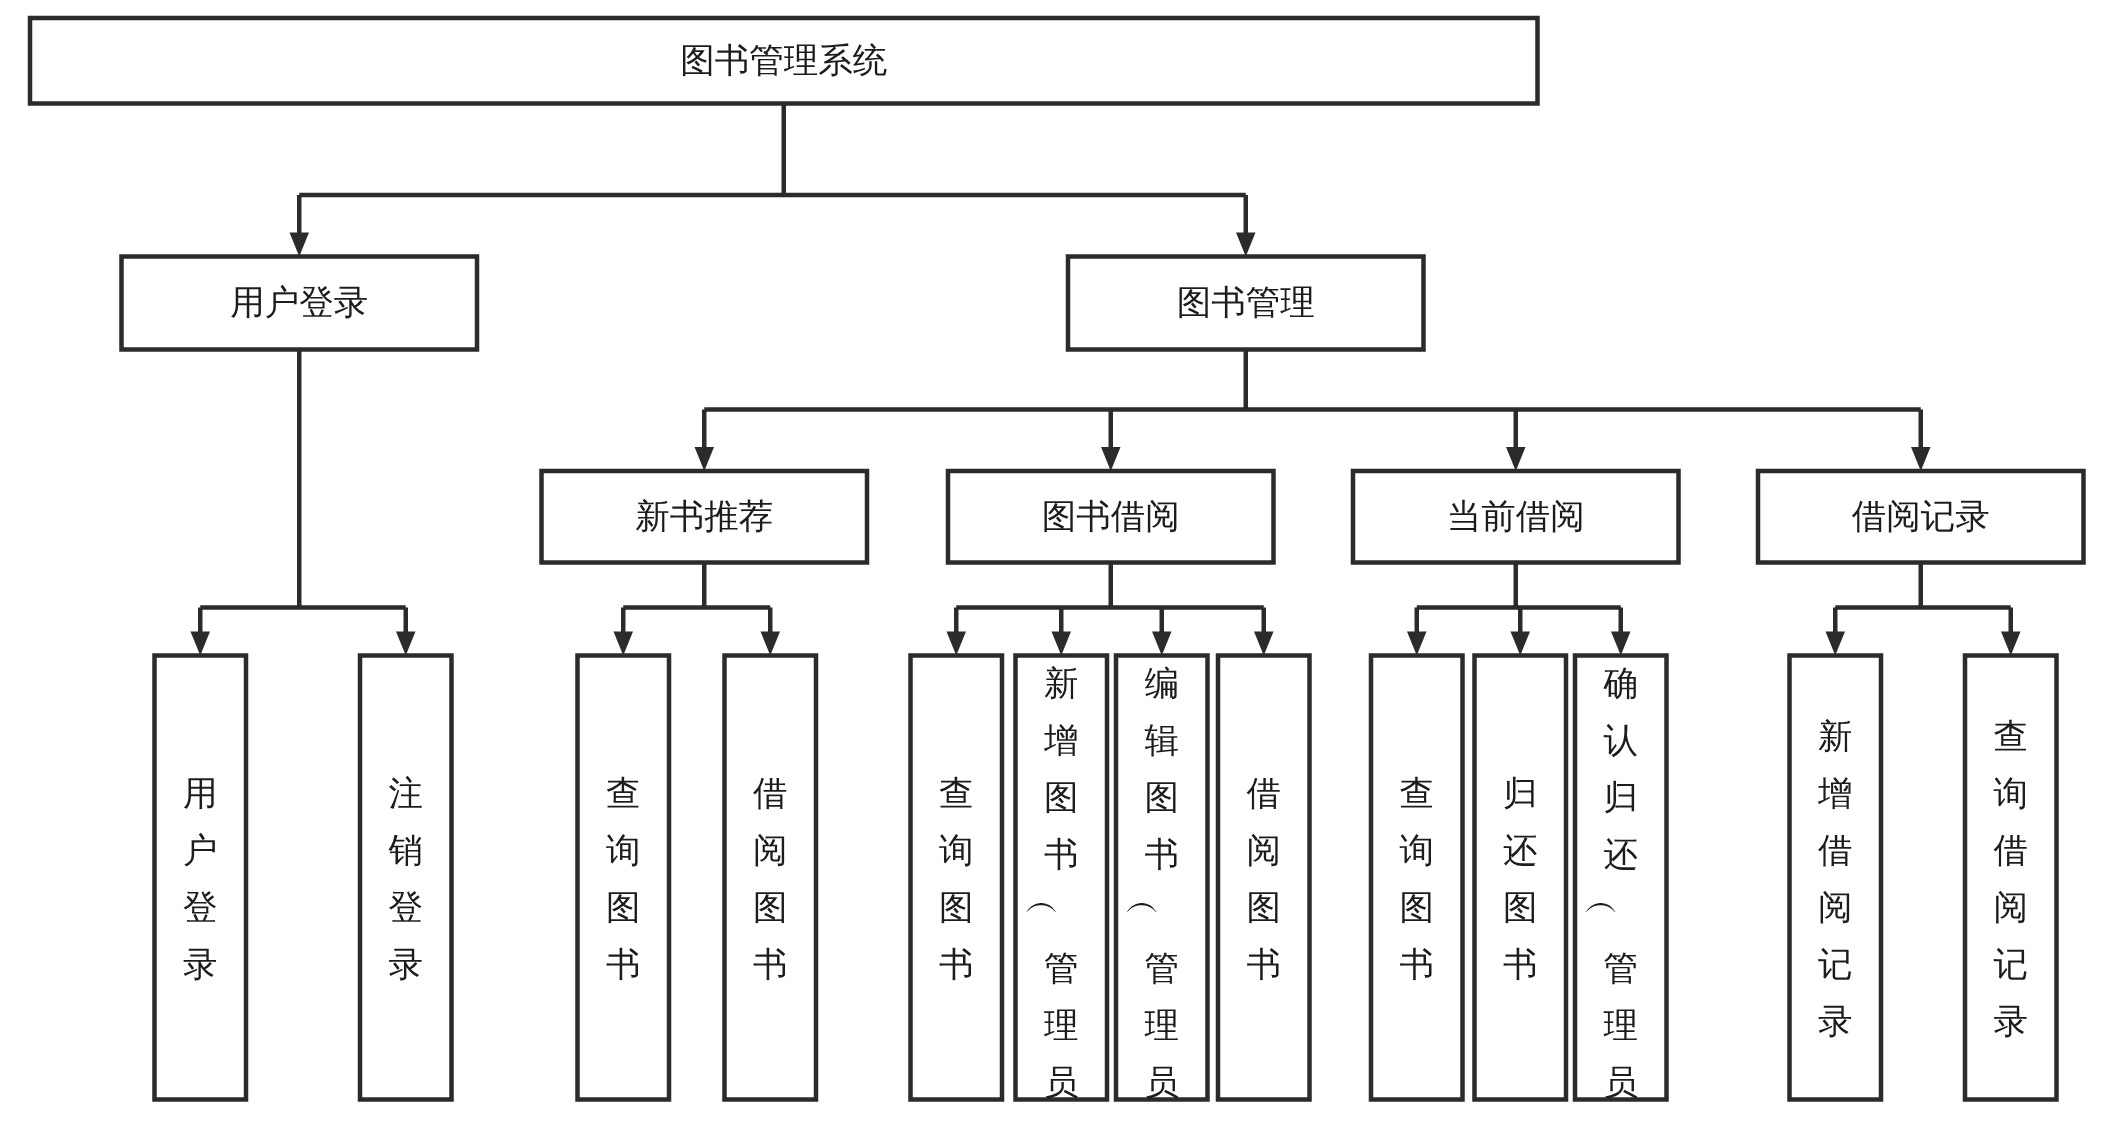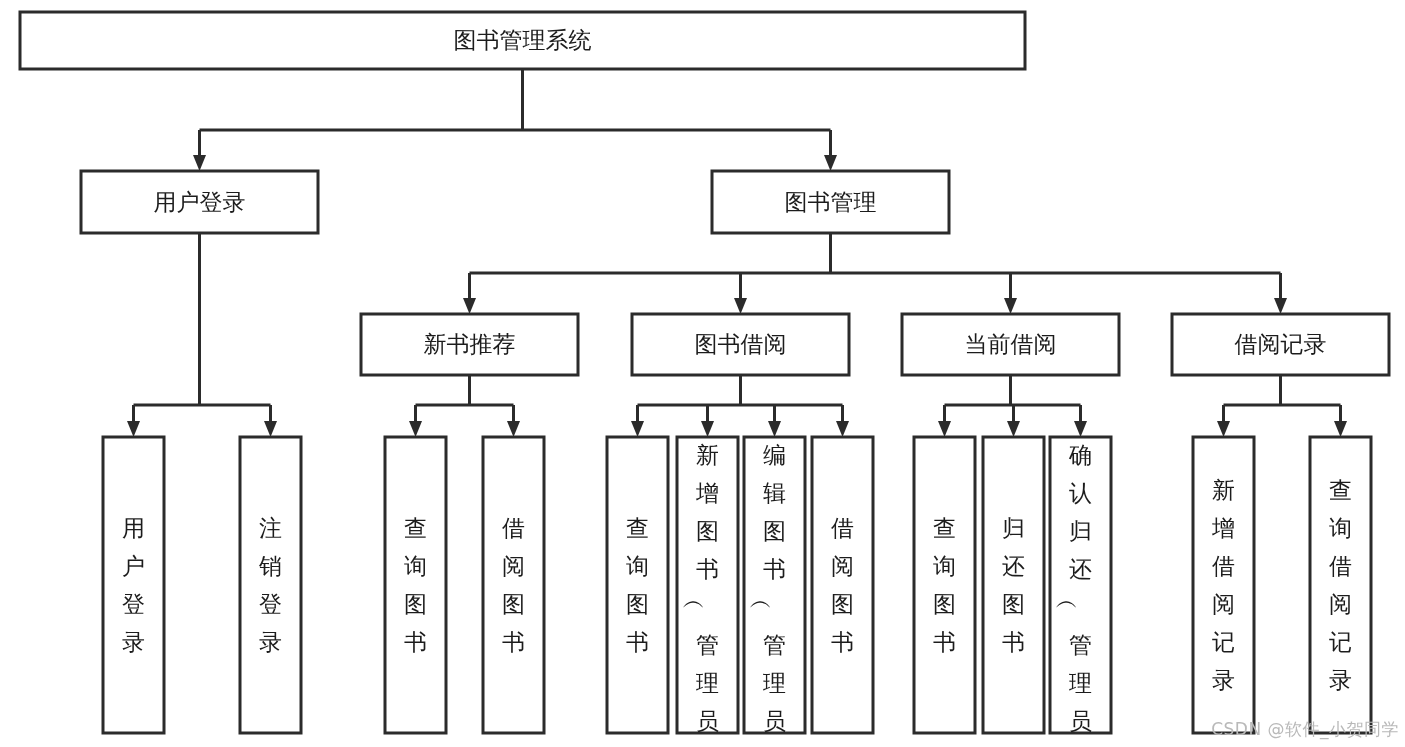--- a/index.html
+++ b/index.html
@@ -214,14 +214,13 @@
         <g>
           <rect x="1193" y="437" width="61" height="296" class="node-box"></rect>
           <text x="1223.5" class="node-label-v" y="498.36"><tspan x="1223.5" dy="0">新</tspan><tspan x="1223.5" dy="38">增</tspan><tspan x="1223.5" dy="38">借</tspan><tspan x="1223.5" dy="38">阅</tspan><tspan x="1223.5" dy="38">记</tspan><tspan x="1223.5" dy="38">录</tspan></text>
         </g>
         <g>
           <rect x="1310" y="437" width="61" height="296" class="node-box"></rect>
           <text x="1340.5" class="node-label-v" y="498.36"><tspan x="1340.5" dy="0">查</tspan><tspan x="1340.5" dy="38">询</tspan><tspan x="1340.5" dy="38">借</tspan><tspan x="1340.5" dy="38">阅</tspan><tspan x="1340.5" dy="38">记</tspan><tspan x="1340.5" dy="38">录</tspan></text>
         </g>
       </g>
   </svg>
-  <div class="watermark">CSDN @软件_小贺同学</div>
 </div>
 
 </body></html>

